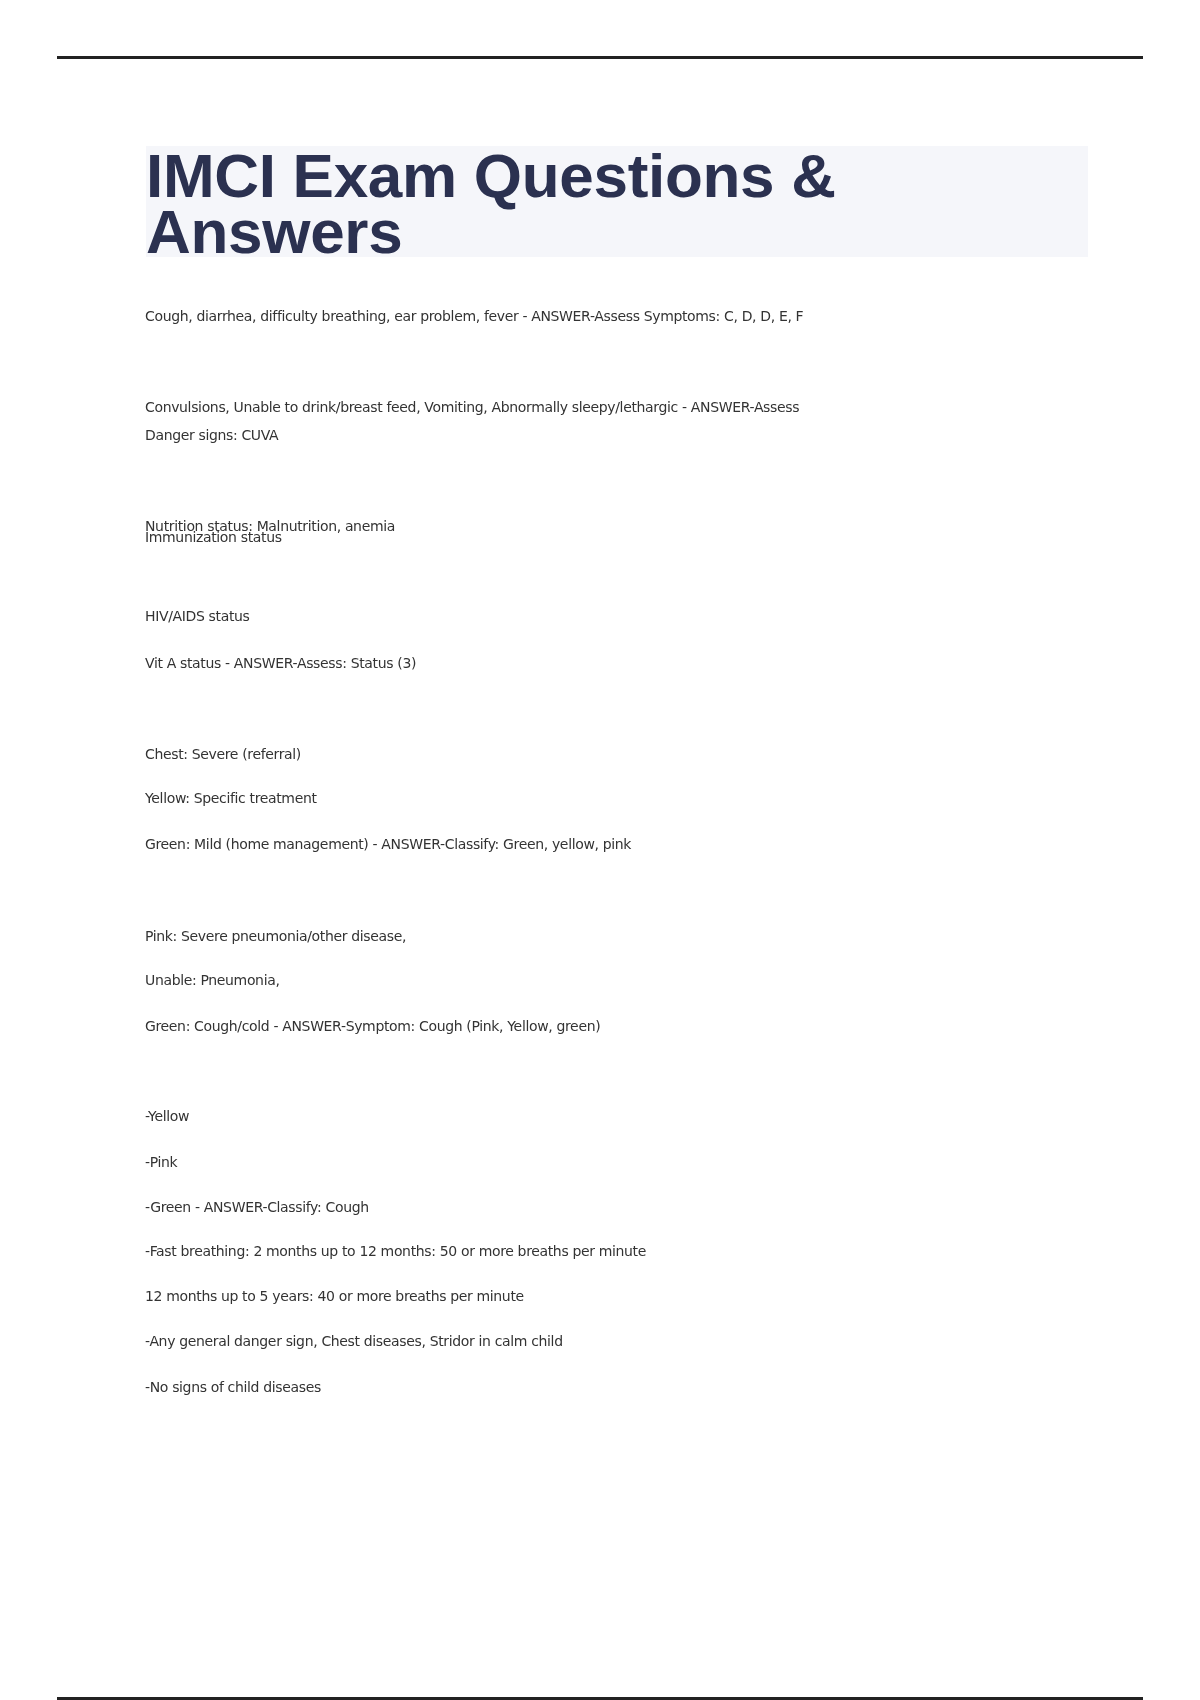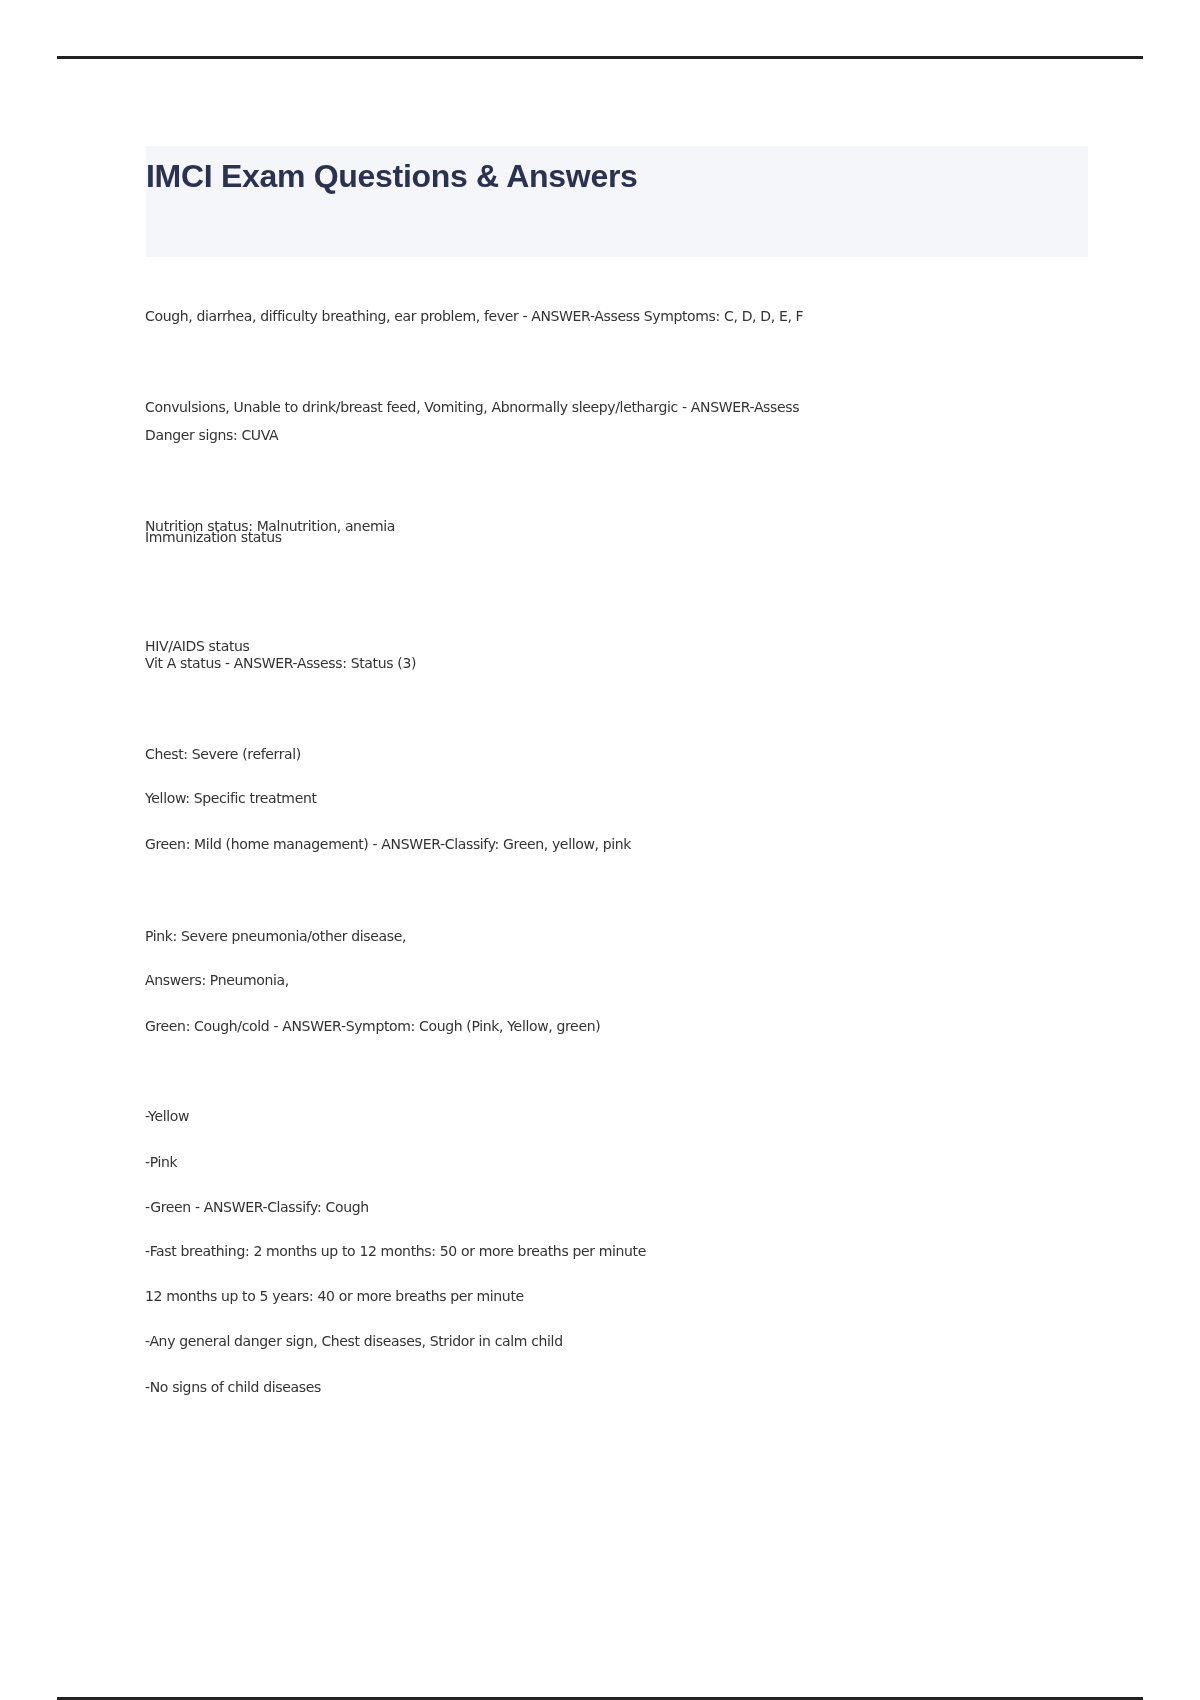--- a/index.html
+++ b/index.html
@@ -7,21 +7,21 @@
   .rule { position: absolute; left: 57px; width: 1086px; height: 3px; background: #222222; }
   .rule.top { top: 56px; }
   .rule.bottom { top: 1697px; }
   .title-box {
     position: absolute; left: 146px; top: 146px; width: 942px; height: 111px;
     background: #f5f6fa;
   }
   .title {
     position: absolute; left: 146px; top: 148px; width: 940px;
     font-family: "Liberation Sans", sans-serif; font-weight: bold;
-    font-size: 32px; line-height: 56px; color: #2b3150; margin: 0;
+    font-size: 62px; line-height: 56px; color: #2b3150; margin: 0;
     letter-spacing: -0.3px;
   }
   .line {
     position: absolute; left: 145px; white-space: nowrap;
     font-family: "DejaVu Sans", sans-serif; font-size: 14px;
     color: #333333; line-height: 22px; letter-spacing: -0.35px;
   }
 </style>
 </head>
 <body>
@@ -31,27 +31,27 @@
 <div class="title-box"></div>
 <h1 class="title">
   <span>IMCI Exam Questions &amp; Answers</span><br>
 </h1>
 
 <div class="line" style="top:305px">Cough, diarrhea, difficulty breathing, ear problem, fever - ANSWER-Assess Symptoms: C, D, D, E, F</div>
 <div class="line" style="top:396px">Convulsions, Unable to drink/breast feed, Vomiting, Abnormally sleepy/lethargic - ANSWER-Assess</div>
 <div class="line" style="top:424px">Danger signs: CUVA</div>
 <div class="line" style="top:515px">Nutrition status: Malnutrition, anemia</div>
 <div class="line" style="top:526px">Immunization status</div>
-<div class="line" style="top:635px">HIV/AIDS status</div>
+<div class="line" style="top:605px">HIV/AIDS status</div>
 <div class="line" style="top:652px">Vit A status - ANSWER-Assess: Status (3)</div>
 <div class="line" style="top:743px">Chest: Severe (referral)</div>
 <div class="line" style="top:787px">Yellow: Specific treatment</div>
 <div class="line" style="top:833px">Green: Mild (home management) - ANSWER-Classify: Green, yellow, pink</div>
 <div class="line" style="top:925px">Pink: Severe pneumonia/other disease,</div>
-<div class="line" style="top:969px">Answers: Pneumonia,</div>
+<div class="line" style="top:969px">Unable: Pneumonia,</div>
 <div class="line" style="top:1015px">Green: Cough/cold - ANSWER-Symptom: Cough (Pink, Yellow, green)</div>
 <div class="line" style="top:1105px">-Yellow</div>
 <div class="line" style="top:1151px">-Pink</div>
 <div class="line" style="top:1196px">-Green - ANSWER-Classify: Cough</div>
 <div class="line" style="top:1240px">-Fast breathing: 2 months up to 12 months: 50 or more breaths per minute</div>
 <div class="line" style="top:1285px">12 months up to 5 years: 40 or more breaths per minute</div>
 <div class="line" style="top:1330px">-Any general danger sign, Chest diseases, Stridor in calm child</div>
 <div class="line" style="top:1376px">-No signs of child diseases</div>
 
 <div class="rule bottom"></div>

